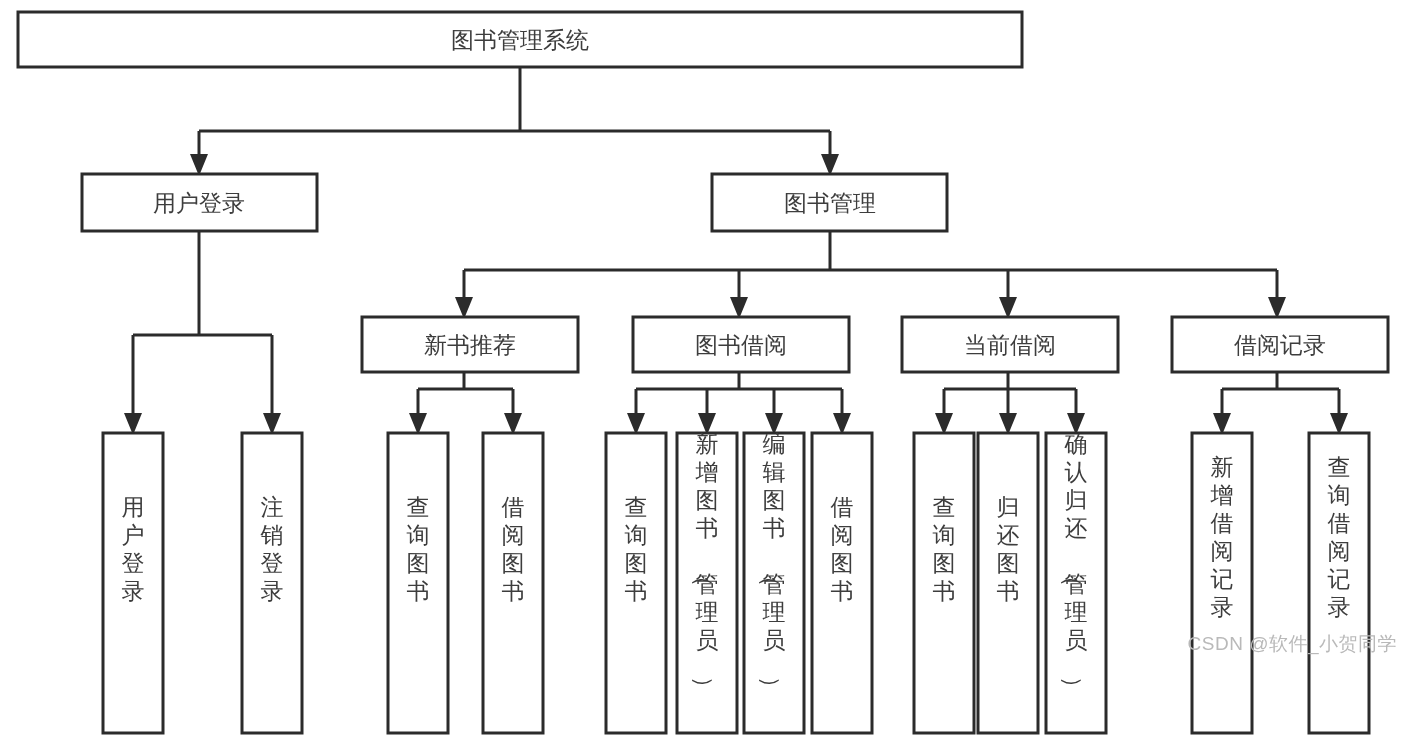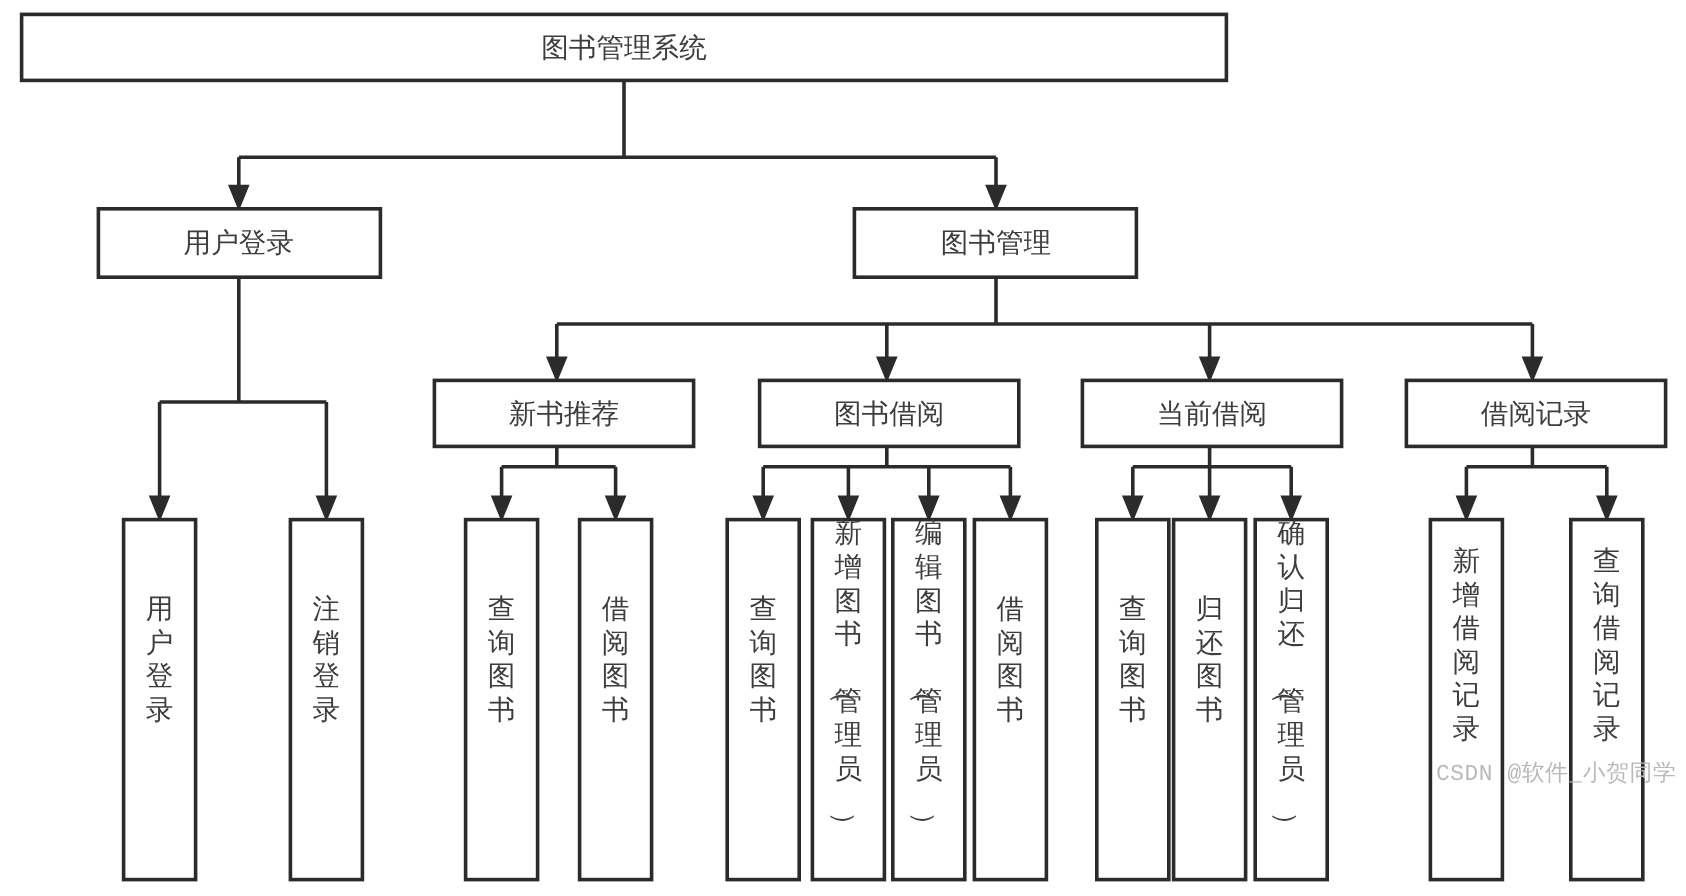--- a/index.html
+++ b/index.html
@@ -50,21 +50,21 @@
     fill: none;
   }
   .arrow-head {
     fill: #2b2b2b;
     stroke: none;
   }
   .watermark {
     position: absolute;
     right: 8px;
     bottom: 6px;
-    font-family: Liberation Mono, monospace;
+    font-family: Liberation Sans, sans-serif;
     font-size: 19px;
     color: #b9b9b9;
     letter-spacing: 0.5px;
     white-space: nowrap;
     user-select: none;
   }
 </style>
 </head>
 <body>
 

